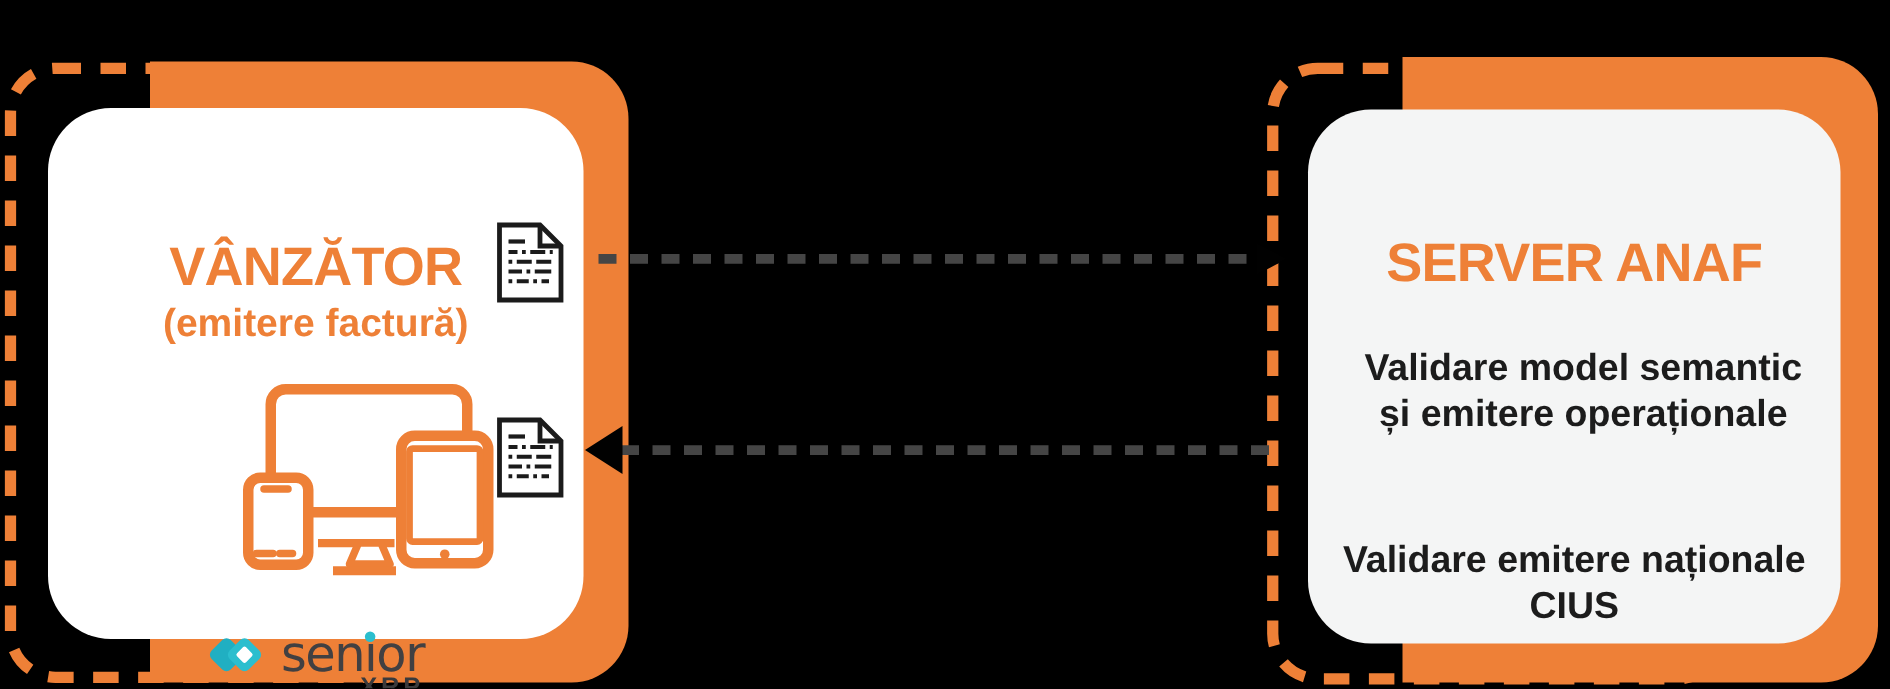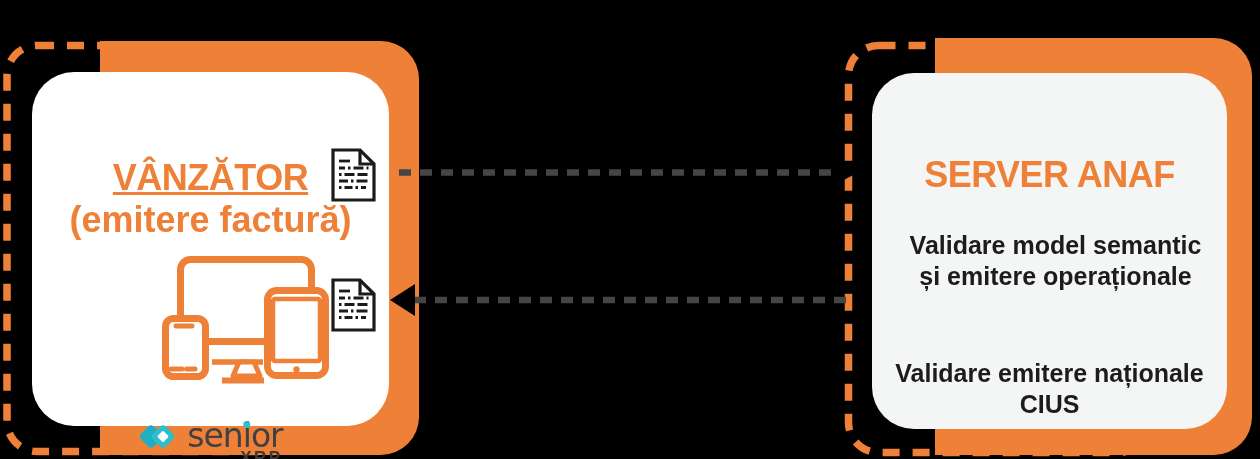--- a/index.html
+++ b/index.html
@@ -15,24 +15,24 @@
   #server-panel{left:935px;top:38px;width:317px;height:417px;}
   .card{position:absolute;z-index:2;border-radius:42px;}
   #seller-card{left:32px;top:72px;width:357px;height:354px;background:#FFFFFF;}
   #server-card{left:872px;top:73px;width:355px;height:356px;background:#F4F5F5;}
   #overlay-layer{position:absolute;left:0;top:0;z-index:6;pointer-events:none;}
   
   .card-title{
     position:absolute;left:0;right:0;text-align:center;color:#EE8037;
     font-weight:800;font-size:36px;line-height:1;letter-spacing:-0.5px;
   }
-  #seller-title{top:88px;text-decoration:underline;}
+  #seller-title{top:88px;}
   #seller-subtitle{
     position:absolute;left:0;right:0;top:130px;text-align:center;color:#EE8037;
-    font-weight:700;font-size:36px;line-height:1;
+    font-weight:700;font-size:26px;line-height:1;
   }
   #devices-wrap{position:absolute;left:123px;top:180px;width:180px;height:132px;}
   #logo{
     position:absolute;left:0;right:0;top:347px;display:flex;
     justify-content:center;align-items:flex-start;gap:9px;
   }
   #logo-text-col{display:flex;flex-direction:column;align-items:flex-end;}
   #brand-line{
     font-family:"DejaVu Sans",sans-serif;font-weight:400;font-size:33px;line-height:1;
     color:#414042;letter-spacing:-1px;white-space:nowrap;

